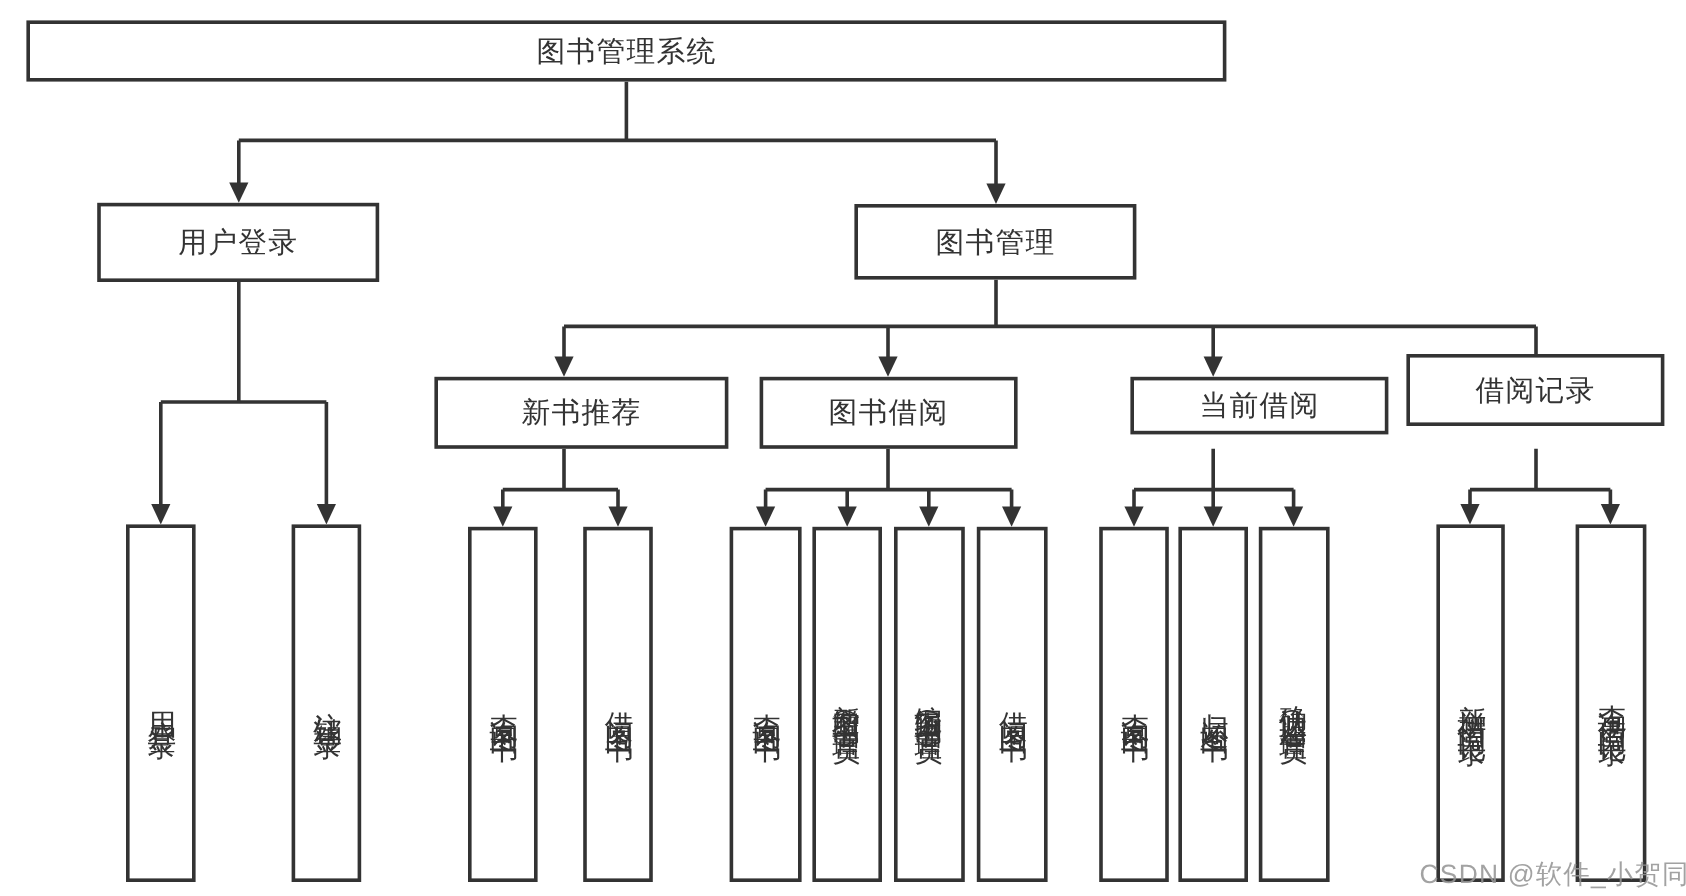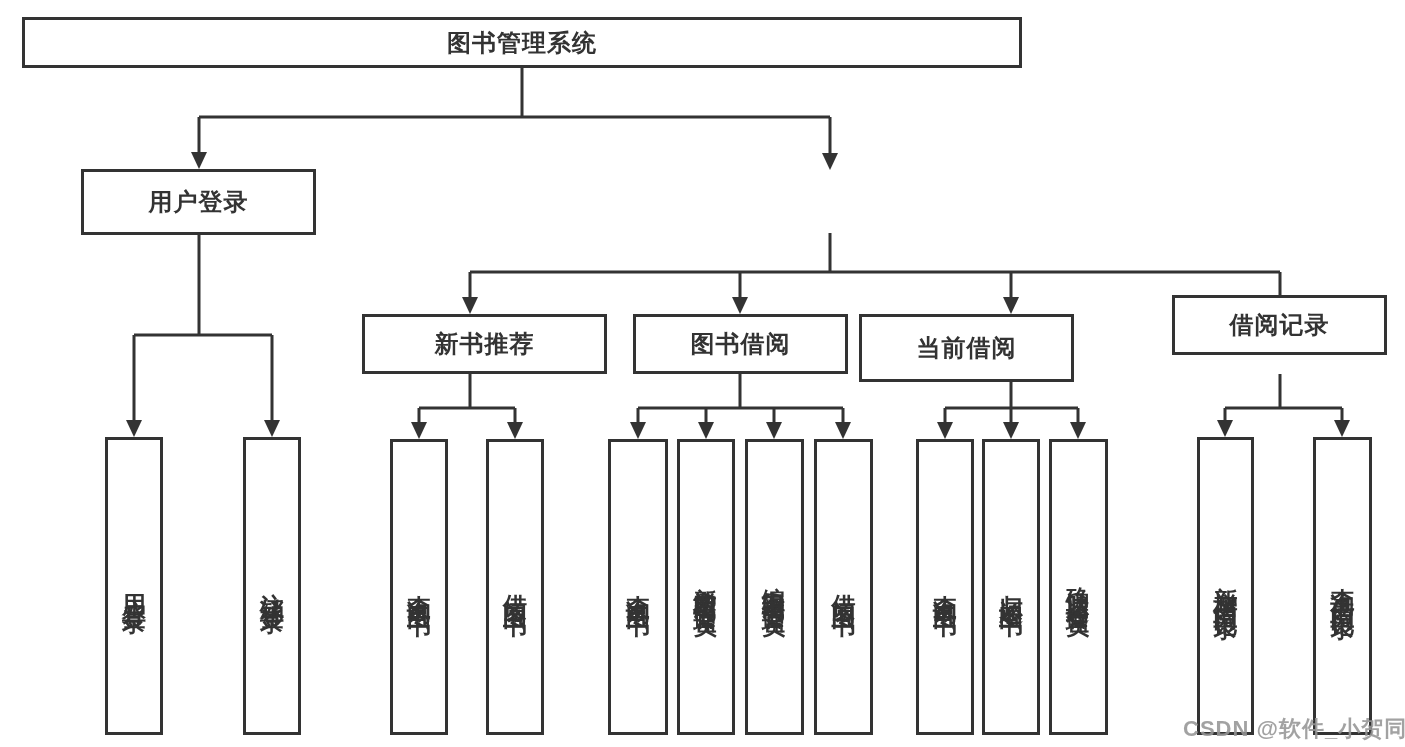--- a/index.html
+++ b/index.html
@@ -11,21 +11,20 @@
   * { margin: 0; padding: 0; }
   html, body { background: var(--bg); }
   body { font-family: "Liberation Sans", "DejaVu Sans", sans-serif; }
 
   .stage {
     position: relative;
     width: 1405px;
     height: 747px;
     background: var(--bg);
     overflow: hidden;
-    font-weight: bold;
   }
 
   .connector-svg {
     position: absolute;
     left: 0; top: 0;
     width: 1405px; height: 747px;
     z-index: 0;
   }
   .connector {
     stroke: var(--line);
@@ -113,28 +112,31 @@
     <polygon class="arrowhead" points="1334,420 1350,420 1342,437"></polygon>
   </svg>
 
   <div class="node" style="left:22px;top:17px;width:1000px;height:51px">
     <span class="lbl">图书管理系统</span>
   </div>
 
   <div class="node" style="left:81px;top:169px;width:235px;height:66px">
     <span class="lbl">用户登录</span>
   </div>
+  <div class="node" style="left:712px;top:170px;width:235px;height:63px">
+    <span class="lbl">图书管理</span>
+  </div>
 
   <div class="node" style="left:362px;top:314px;width:245px;height:60px">
     <span class="lbl">新书推荐</span>
   </div>
   <div class="node" style="left:633px;top:314px;width:215px;height:60px">
     <span class="lbl">图书借阅</span>
   </div>
-  <div class="node" style="left:859px;top:314px;width:215px;height:68px">
+  <div class="node" style="left:942px;top:314px;width:215px;height:48px">
     <span class="lbl">当前借阅</span>
   </div>
   <div class="node" style="left:1172px;top:295px;width:215px;height:60px">
     <span class="lbl">借阅记录</span>
   </div>
 
   <div class="node leaf" style="left:105px;top:437px;width:58px;height:298px">
     <span class="lbl">用户登录</span>
   </div>
   <div class="node leaf" style="left:243px;top:437px;width:58px;height:298px">

